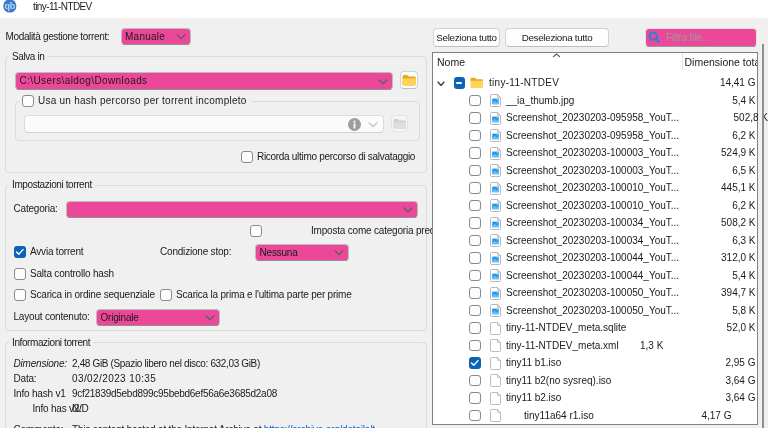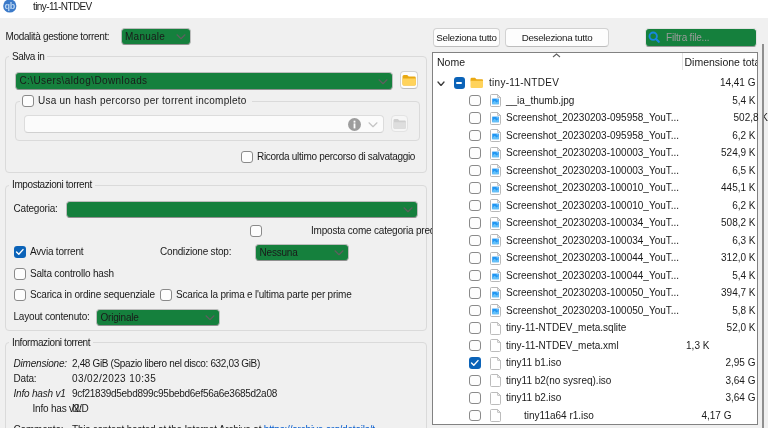--- a/index.html
+++ b/index.html
@@ -3,21 +3,21 @@
 <style>
 *{margin:0;padding:0;box-sizing:border-box}
 html,body{width:768px;height:428px;overflow:hidden}
 body{font-family:"Liberation Sans",sans-serif;background:#f0f0f0;position:relative;
  font-size:10px;color:#1a1a1a;letter-spacing:-0.2px}
 .abs{position:absolute}
 .titlebar{position:absolute;left:0;top:0;width:768px;height:17.5px;background:#ffffff}
 .title{position:absolute;left:33px;top:0px;font-size:10px;color:#1b1b1b;letter-spacing:-0.6px;height:13px;line-height:13px}
 .group{position:absolute;border:1px solid #dadada;border-radius:4px;background:#f0f0f0}
 .glabel{position:absolute;background:#f0f0f0;padding:0 3px;height:12px;line-height:12px;letter-spacing:-0.4px}
-.combo{position:absolute;background:#15803d;border:1px solid #bdbdbd;border-bottom-color:#909090;border-radius:4px}
+.combo{position:absolute;background:#ec4899;border:1px solid #bdbdbd;border-bottom-color:#909090;border-radius:4px}
 .combo .tx{position:absolute;left:3.5px;top:0;bottom:0;display:flex;align-items:center;white-space:nowrap}
 .btn{position:absolute;background:#fdfdfd;border:1px solid #d2d2d2;border-bottom-color:#bdbdbd;border-radius:4px;
  text-align:center;color:#1a1a1a;font-size:9.8px;letter-spacing:-0.3px}
 .cb{position:absolute;width:11.5px;height:11.5px;border:1px solid #8a8a8a;border-radius:3px;background:#fdfdfd}
 .cbon{position:absolute;width:11.5px;height:11.5px;border-radius:3px;background:#0b63b8}
 .lbl{position:absolute;white-space:nowrap;height:12px;line-height:12px}
 </style></head><body>
 
 <div class="titlebar"></div>
 <svg class="abs" style="left:3px;top:0px" width="14" height="13" viewBox="0 0 14 13">
@@ -99,21 +99,21 @@
   </div>
 <svg class="abs" style="left:205px;top:314.5px" width="10" height="5.5" viewBox="0 0 10 5.5">
     <polyline points="1,0.8 5.0,4.7 9,0.8" fill="none" stroke="#5f5f5f" stroke-width="1.2" stroke-linecap="round" stroke-linejoin="round"></polyline>
   </svg>
 <div class="group" style="left:5px;top:342px;width:422px;height:120px"></div>
 <div class="glabel" style="left:9px;top:336.5px">Informazioni torrent</div>
 <div class="lbl" style="left:13.5px;top:357.5px;font-style:italic;">Dimensione:</div>
 <div class="lbl" style="left:72px;top:357.5px;letter-spacing:-0.35px">2,48 GiB (Spazio libero nel disco: 632,03 GiB)</div>
 <div class="lbl" style="left:13.5px;top:372.5px;">Data:</div>
 <div class="lbl" style="left:72px;top:372.5px;letter-spacing:0.4px">03/02/2023 10:35</div>
-<div class="lbl" style="left:13.5px;top:387.5px;font-style:italic;">Info hash v1</div>
+<div class="lbl" style="left:13.5px;top:387.5px;">Info hash v1</div>
 <div class="lbl" style="left:72px;top:387.5px;letter-spacing:-0.27px">9cf21839d5ebd899c95bebd6ef56a6e3685d2a08</div>
 <div class="lbl" style="left:13.5px;top:402.5px;margin-left:19px;">Info has v2:</div>
 <div class="lbl" style="left:72px;top:402.5px;">N/D</div>
 <div class="lbl" style="left:13.5px;top:424px;">Commento:</div>
 <div class="lbl" style="left:72px;top:424px;">This content hosted at the Internet Archive at <span style="color:#0a5fce">https://archive.org/details/t</span></div>
 <div class="btn" style="left:433px;top:28px;width:67px;height:19px;line-height:17px">Seleziona tutto</div>
 <div class="btn" style="left:505px;top:28px;width:104px;height:19px;line-height:17px">Deseleziona tutto</div>
 <div class="combo" style="left:645px;top:28px;width:112px;height:19px;border-color:#e2e2e2;border-bottom-color:#999"></div>
 <svg class="abs" style="left:648px;top:31px" width="13" height="13" viewBox="0 0 13 13">
     <circle cx="5.2" cy="5.2" r="3.7" fill="none" stroke="#1787e0" stroke-width="1.9"></circle>
@@ -275,21 +275,21 @@
     <path d="M7.5 0.5 v2.6 q0 0.4 0.4 0.4 h2.6 z" fill="#ededed" stroke="#b4b4b4" stroke-width="0.7"></path>
   </svg>
 <div class="lbl" style="left:506px;top:322.0px;letter-spacing:0">tiny-11-NTDEV_meta.sqlite</div>
 <div class="lbl" style="left:640px;top:322.0px;width:115.5px;text-align:right;letter-spacing:0">52,0 K</div>
 <div class="cb" style="left:469px;top:339.75px"></div>
 <svg class="abs" style="left:489.5px;top:339.0px" width="11" height="13" viewBox="0 0 11 13">
     <path d="M0.5 1.5 q0-1 1-1 h6 l3 3 v8 q0 1-1 1 h-8 q-1 0-1-1 z" fill="#fff" stroke="#b4b4b4" stroke-width="0.9"></path>
     <path d="M7.5 0.5 v2.6 q0 0.4 0.4 0.4 h2.6 z" fill="#ededed" stroke="#b4b4b4" stroke-width="0.7"></path>
   </svg>
 <div class="lbl" style="left:506px;top:339.5px;letter-spacing:0">tiny-11-NTDEV_meta.xml</div>
-<div class="lbl" style="left:640px;top:339.5px;width:115.5px;text-align:center;letter-spacing:0">1,3 K</div>
+<div class="lbl" style="left:640px;top:339.5px;width:115.5px;text-align:left;letter-spacing:0">1,3 K</div>
 <div class="cbon" style="left:469px;top:357.25px">
     <svg width="11.5" height="11.5" viewBox="0 0 11.5 11.5" style="position:absolute;left:0;top:0">
       <polyline points="2.5,6 4.8,8.3 9,3.6" fill="none" stroke="#fff" stroke-width="1.4" stroke-linecap="round" stroke-linejoin="round"></polyline>
     </svg>
   </div>
 <svg class="abs" style="left:489.5px;top:356.5px" width="11" height="13" viewBox="0 0 11 13">
     <path d="M0.5 1.5 q0-1 1-1 h6 l3 3 v8 q0 1-1 1 h-8 q-1 0-1-1 z" fill="#fff" stroke="#b4b4b4" stroke-width="0.9"></path>
     <path d="M7.5 0.5 v2.6 q0 0.4 0.4 0.4 h2.6 z" fill="#ededed" stroke="#b4b4b4" stroke-width="0.7"></path>
   </svg>
 <div class="lbl" style="left:506px;top:357.0px;letter-spacing:0">tiny11 b1.iso</div>

